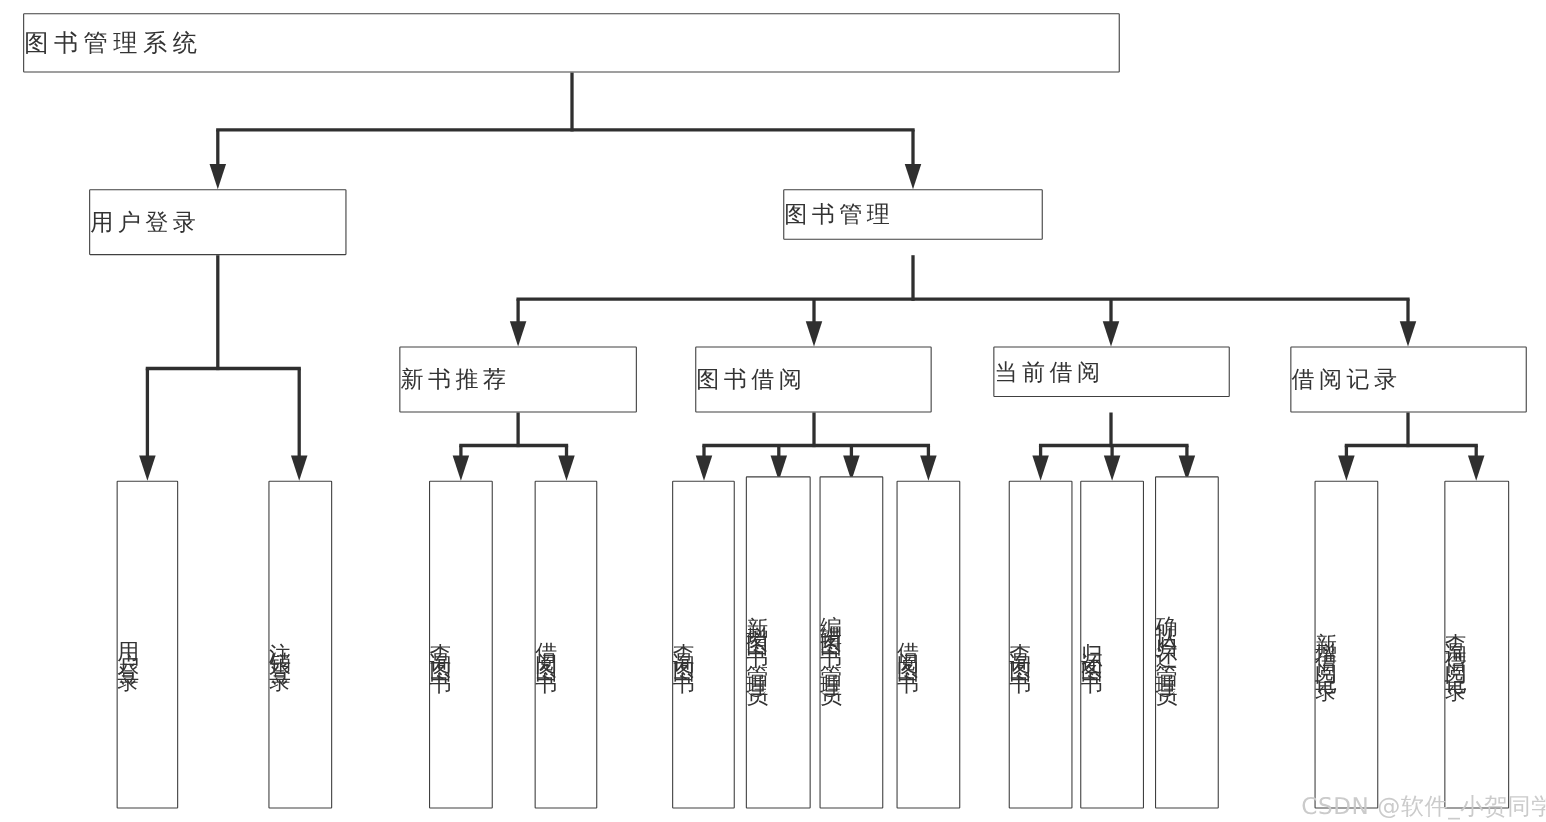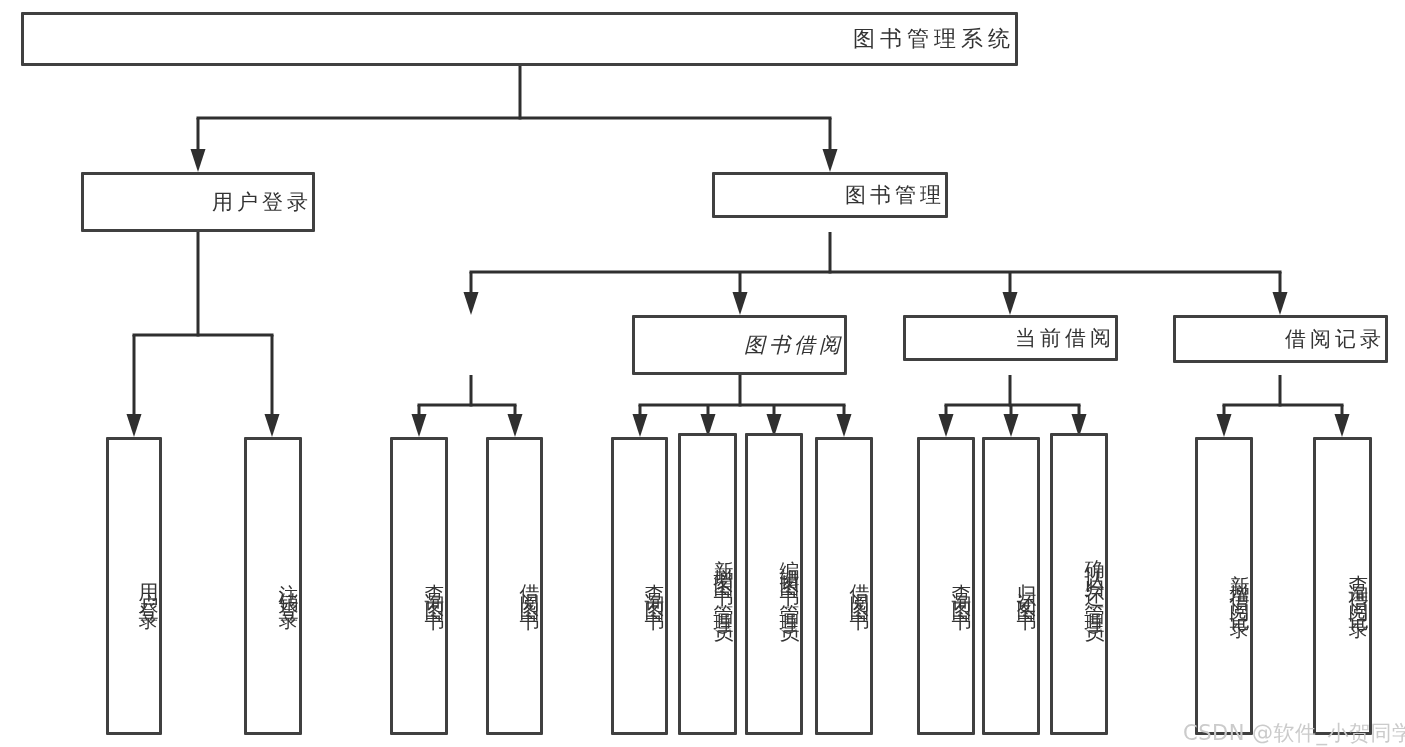--- a/index.html
+++ b/index.html
@@ -18,25 +18,25 @@
   #connectors {
     position: absolute;
     left: 0;
     top: 0;
     width: 1405px;
     height: 747px;
   }
   .node {
     position: absolute;
     box-sizing: border-box;
-    border: 3px solid #404040;
+    border: 1px solid #404040;
     background: #ffffff;
     display: flex;
     align-items: center;
-    justify-content: flex-end;
+    justify-content: flex-start;
     color: #333333;
     border-radius: 1px;
   }
   .node .hlabel {
     font-size: 21px;
     letter-spacing: 4px;
     white-space: nowrap;
   }
   .node-root .hlabel {
     font-size: 22px;
@@ -140,27 +140,30 @@
     <span class="hlabel">图书管理系统</span>
   </div>
 
   <div class="node" style="left:81px; top:172px; width:234px; height:60px;">
     <span class="hlabel">用户登录</span>
   </div>
   <div class="node" style="left:712px; top:172px; width:236px; height:46px;">
     <span class="hlabel">图书管理</span>
   </div>
 
-  <div class="node" style="left:632px; top:315px; width:215px; height:60px;font-style:italic;">
+  <div class="node" style="left:363px; top:315px; width:216px; height:60px;">
+    <span class="hlabel">新书推荐</span>
+  </div>
+  <div class="node" style="left:632px; top:315px; width:215px; height:60px;">
     <span class="hlabel">图书借阅</span>
   </div>
   <div class="node" style="left:903px; top:315px; width:215px; height:46px;">
     <span class="hlabel">当前借阅</span>
   </div>
-  <div class="node" style="left:1173px; top:315px; width:215px; height:48px;">
+  <div class="node" style="left:1173px; top:315px; width:215px; height:60px;">
     <span class="hlabel">借阅记录</span>
   </div>
 
   <div class="node leaf" style="left:106px; top:437px; width:56px; height:298px;">
     <span class="vlabel">用户登录</span>
   </div>
   <div class="node leaf" style="left:244px; top:437px; width:58px; height:298px;">
     <span class="vlabel">注销登录</span>
   </div>
 

